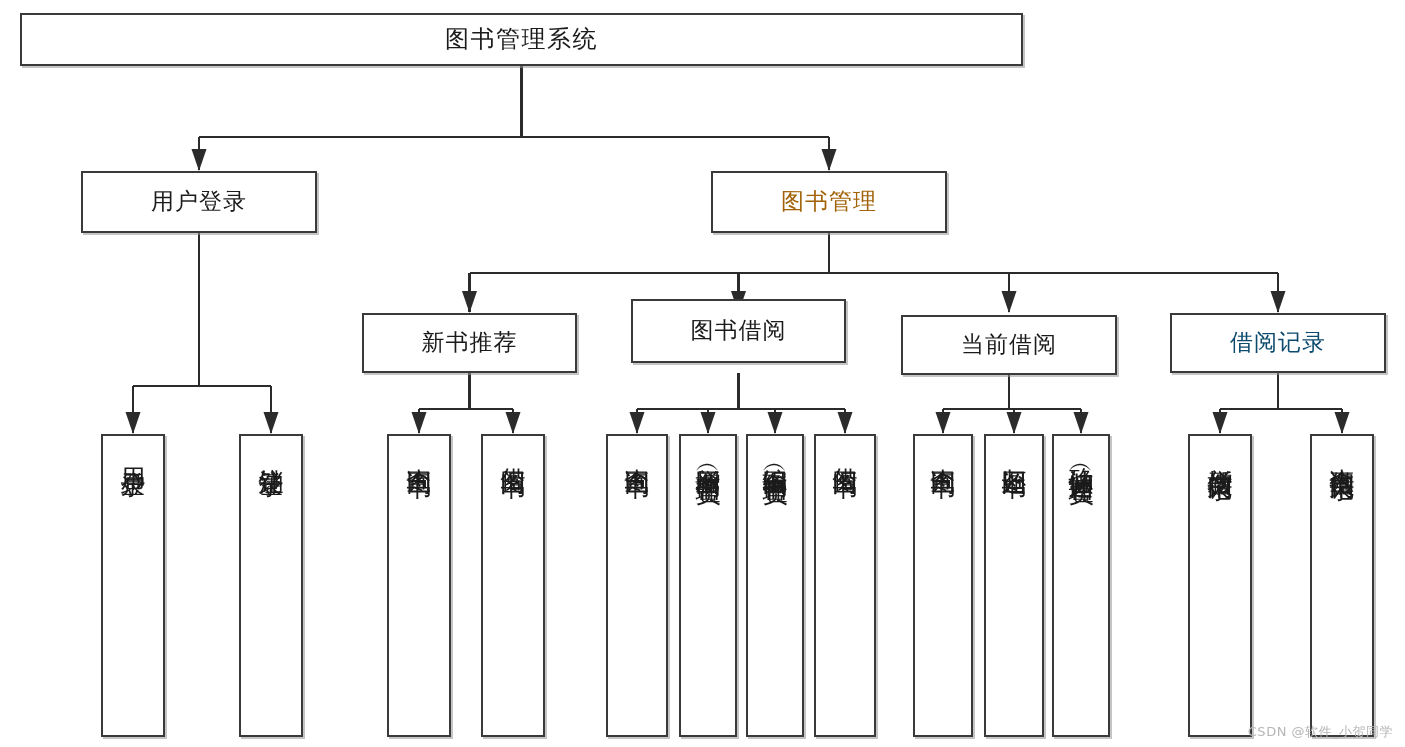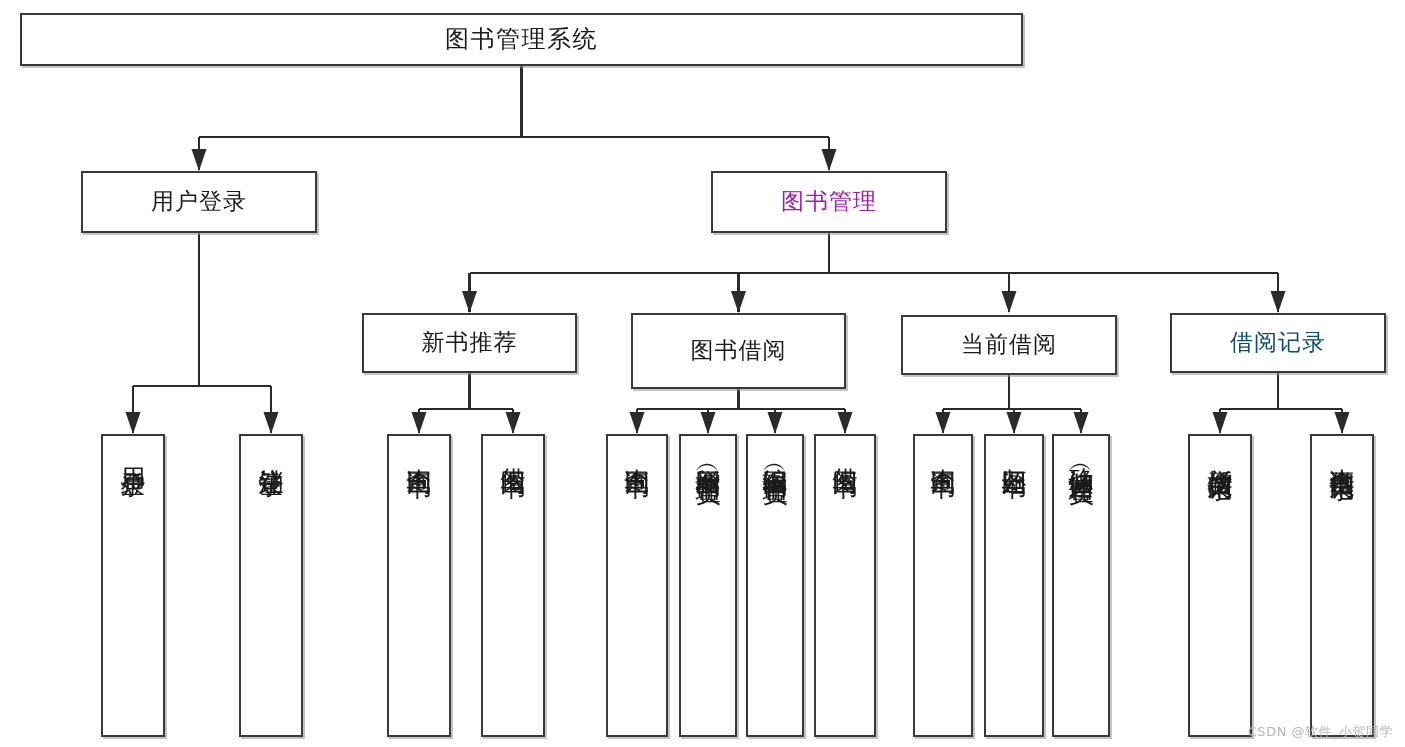--- a/index.html
+++ b/index.html
@@ -152,26 +152,26 @@
       </g>
     </svg>
   <div id="nodes">
       <div class="node horiz root" style="left: 20px; top: 13px; width: 1003px; height: 53px; border-color: rgb(58, 58, 58); background: rgb(255, 255, 255);">
         <span class="label" style="color: rgb(27, 27, 27);">图书管理系统</span>
       </div>
       <div class="node horiz" style="left: 81px; top: 171px; width: 236px; height: 62px; border-color: rgb(58, 58, 58); background: rgb(255, 255, 255);">
         <span class="label" style="color: rgb(27, 27, 27);">用户登录</span>
       </div>
       <div class="node horiz" style="left: 711px; top: 171px; width: 236px; height: 62px; border-color: rgb(58, 58, 58); background: rgb(255, 255, 255);">
-        <span class="label" style="color: #a21caf;">图书管理</span>
+        <span class="label" style="color: #a16207;">图书管理</span>
       </div>
       <div class="node horiz" style="left: 362px; top: 313px; width: 215px; height: 60px; border-color: rgb(58, 58, 58); background: rgb(255, 255, 255);">
         <span class="label" style="color: rgb(27, 27, 27); text-align: center;">新书推荐</span>
       </div>
-      <div class="node horiz" style="left: 631px; top: 313px; width: 215px; height: 76px; border-color: rgb(58, 58, 58); background: rgb(255, 255, 255);">
+      <div class="node horiz" style="left: 631px; top: 299px; width: 215px; height: 64px; border-color: rgb(58, 58, 58); background: rgb(255, 255, 255);">
         <span class="label" style="color: rgb(27, 27, 27);">图书借阅</span>
       </div>
       <div class="node horiz" style="left: 901px; top: 315px; width: 216px; height: 60px; border-color: rgb(58, 58, 58); background: rgb(255, 255, 255);">
         <span class="label" style="color: rgb(27, 27, 27);">当前借阅</span>
       </div>
       <div class="node horiz" style="left: 1170px; top: 313px; width: 216px; height: 60px; border-color: rgb(58, 58, 58); background: rgb(255, 255, 255);">
         <span class="label" style="color: #0c4a6e;">借阅记录</span>
       </div>
       <div class="node vert" style="left: 101px; top: 434px; width: 64px; height: 303px; border-color: rgb(58, 58, 58); background: rgb(255, 255, 255);">
         <span class="label" style="color: rgb(27, 27, 27);">用户登录</span>

